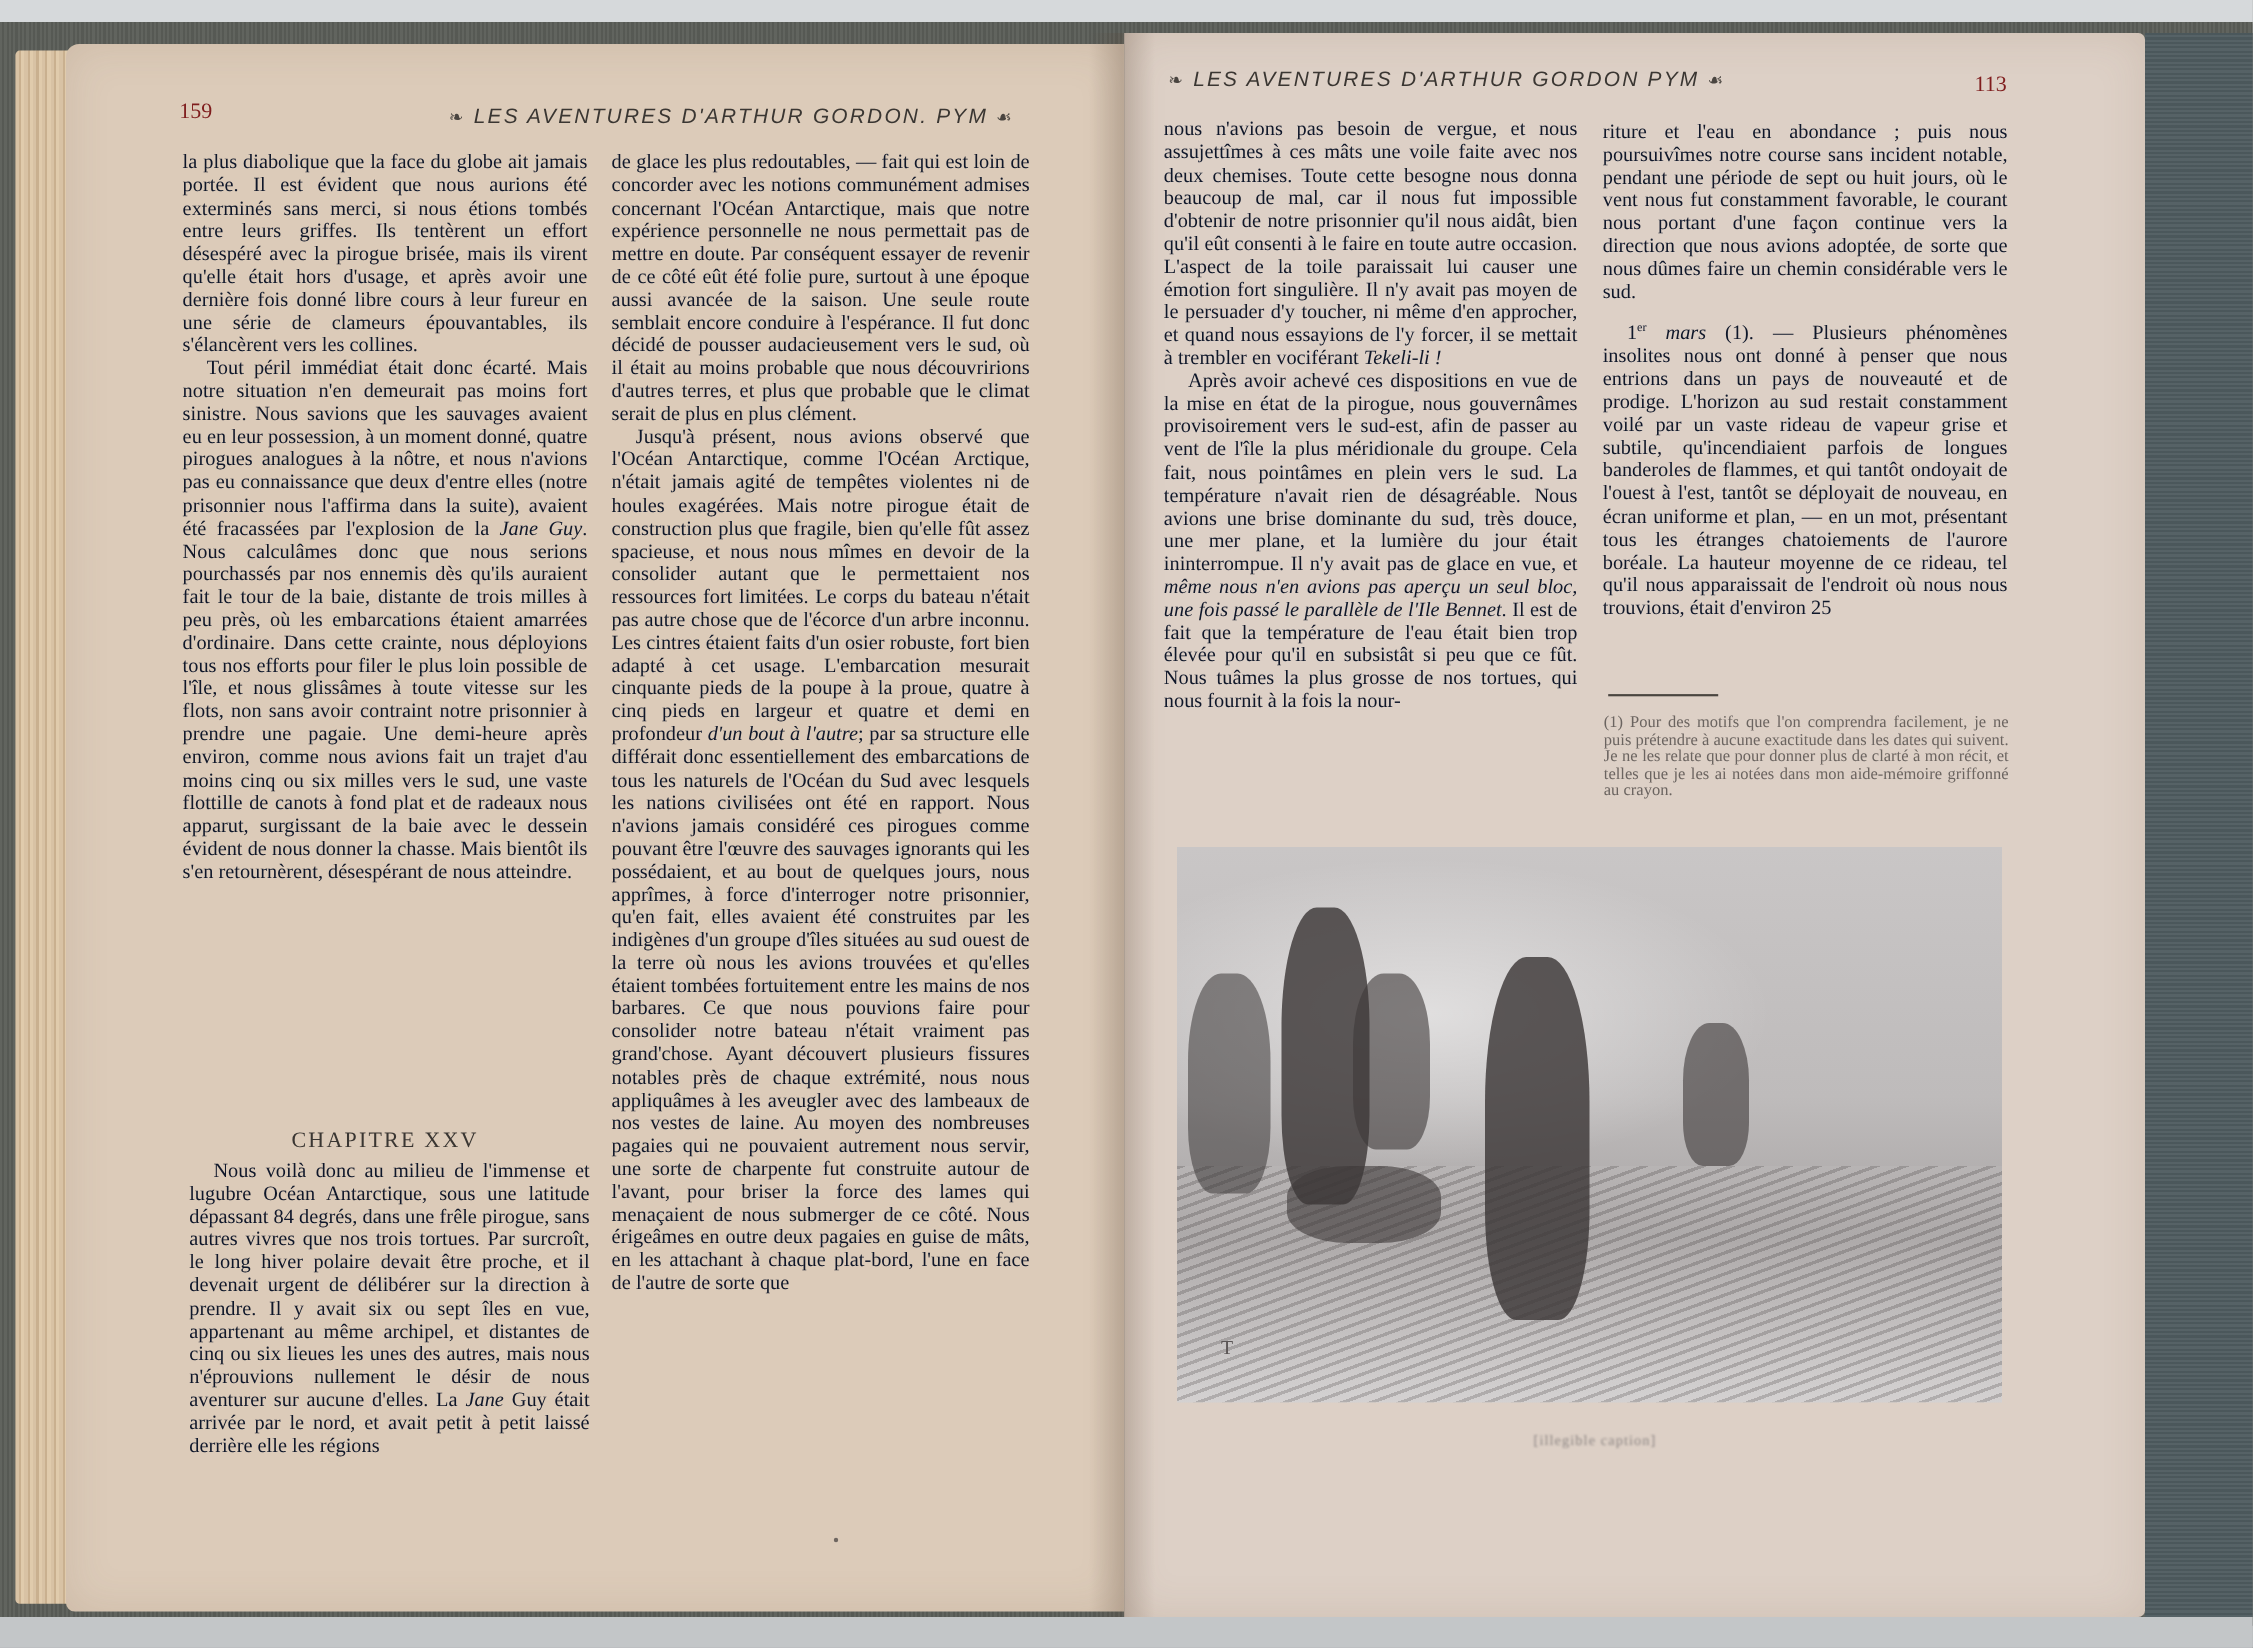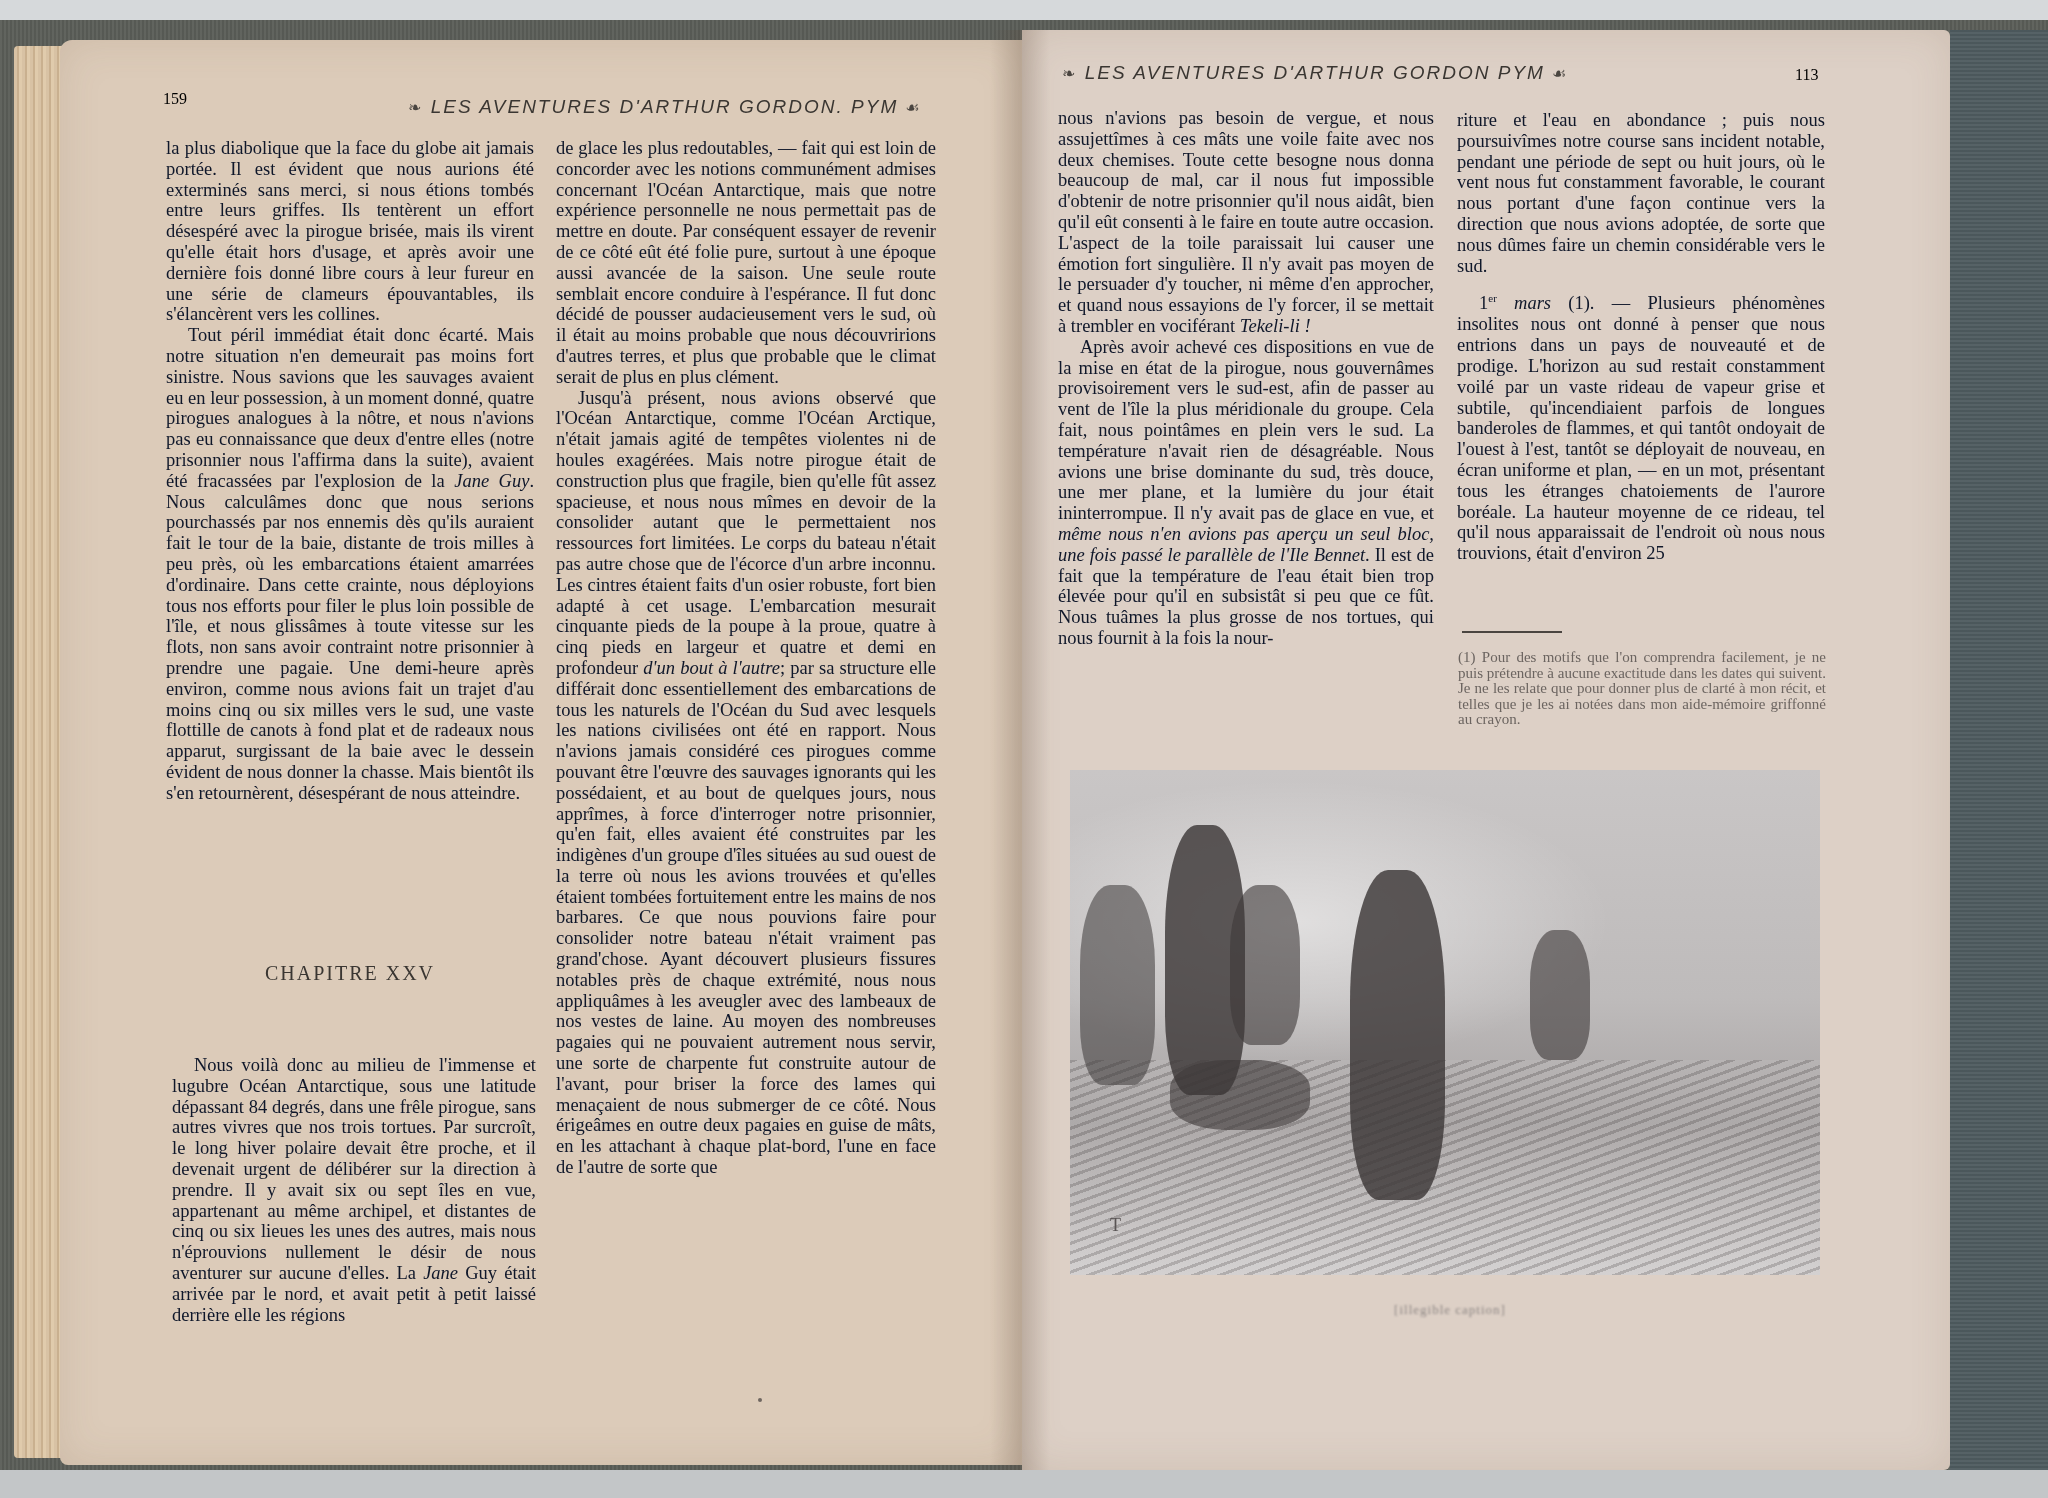--- a/index.html
+++ b/index.html
@@ -33,21 +33,21 @@
     .page-right { left: 1022px; top: 30px; width: 928px; height: 1440px; background: #ddd0c6; border-radius: 0 6px 6px 0; }
     .gutter {
       position: absolute; left: 990px; top: 30px; width: 60px; height: 1440px;
       background: linear-gradient(90deg, rgba(0,0,0,0) 0%, rgba(90,70,55,0.22) 50%, rgba(0,0,0,0) 100%);
     }
     .running-head {
       position: absolute; font-style: italic; font-size: 19px; letter-spacing: 2px; color: #3a3632;
       font-family: "Liberation Sans", "DejaVu Sans", sans-serif;
       margin-top: 12px;
     }
-    .folio { position: absolute; font-size: 16px; color: #000000; }
+    .folio { position: absolute; font-size: 20px; color: #7f1d1d; }
     .fleuron { font-style: normal; font-size: 16px; color: #4a4540; }
     .col {
       position: absolute; font-size: 18.5px; line-height: 20.8px; color: #0f172a;
       text-align: justify; hyphens: manual;
     }
     .col p { margin: 0; text-indent: 22px; }
     .col p.noindent { text-indent: 0; }
     .col p + p { margin-top: 0; }
     .col .gap { height: 12px; }
     .chapter-title {
@@ -90,21 +90,21 @@
   <span class="fleuron">❧</span>
   <span>LES AVENTURES D'ARTHUR GORDON. PYM</span>
   <span class="fleuron">☙</span>
 </div>
 
 <div class="col" style="left:166px; top:138px; width:368px;">
   <p class="noindent">la plus diabolique que la face du globe ait jamais portée. Il est évident que nous aurions été exterminés sans merci, si nous étions tombés entre leurs griffes. Ils tentèrent un effort désespéré avec la pirogue brisée, mais ils virent qu'elle était hors d'usage, et après avoir une dernière fois donné libre cours à leur fureur en une série de clameurs épouvantables, ils s'élancèrent vers les collines.</p>
   <p><span>Tout péril immédiat était donc écarté. Mais notre situation n'en demeurait pas moins fort sinistre. Nous savions que les sauvages avaient eu en leur possession, à un moment donné, quatre pirogues analogues à la nôtre, et nous n'avions pas eu connaissance que deux d'entre elles (notre prisonnier nous l'affirma dans la suite), avaient été fracassées par l'explosion de la</span> <i>Jane Guy</i><span>. Nous calculâmes donc que nous serions pourchassés par nos ennemis dès qu'ils auraient fait le tour de la baie, distante de trois milles à peu près, où les embarcations étaient amarrées d'ordinaire. Dans cette crainte, nous déployions tous nos efforts pour filer le plus loin possible de l'île, et nous glissâmes à toute vitesse sur les flots, non sans avoir contraint notre prisonnier à prendre une pagaie. Une demi-heure après environ, comme nous avions fait un trajet d'au moins cinq ou six milles vers le sud, une vaste flottille de canots à fond plat et de radeaux nous apparut, surgissant de la baie avec le dessein évident de nous donner la chasse. Mais bientôt ils s'en retournèrent, désespérant de nous atteindre.</span></p>
 </div>
 
-<div class="chapter-title" style="left:166px; top:962px; width:368px;">CHAPITRE XXV</div>
+<div class="chapter-title" style="left:166px; top:1026px; width:368px;">CHAPITRE XXV</div>
 
 <div class="col" style="left:172px; top:1055px; width:364px;">
   <p><span>Nous voilà donc au milieu de l'immense et lugubre Océan Antarctique, sous une latitude dépassant 84 degrés, dans une frêle pirogue, sans autres vivres que nos trois tortues. Par surcroît, le long hiver polaire devait être proche, et il devenait urgent de délibérer sur la direction à prendre. Il y avait six ou sept îles en vue, appartenant au même archipel, et distantes de cinq ou six lieues les unes des autres, mais nous n'éprouvions nullement le désir de nous aventurer sur aucune d'elles. La</span> <i>Jane</i><span> Guy était arrivée par le nord, et avait petit à petit laissé derrière elle les régions</span></p>
 </div>
 
 <div class="col" style="left:556px; top:138px; width:380px;">
   <p class="noindent">de glace les plus redoutables, — fait qui est loin de concorder avec les notions communément admises concernant l'Océan Antarctique, mais que notre expérience personnelle ne nous permettait pas de mettre en doute. Par conséquent essayer de revenir de ce côté eût été folie pure, surtout à une époque aussi avancée de la saison. Une seule route semblait encore conduire à l'espérance. Il fut donc décidé de pousser audacieusement vers le sud, où il était au moins probable que nous découvririons d'autres terres, et plus que probable que le climat serait de plus en plus clément.</p>
   <p><span>Jusqu'à présent, nous avions observé que l'Océan Antarctique, comme l'Océan Arctique, n'était jamais agité de tempêtes violentes ni de houles exagérées. Mais notre pirogue était de construction plus que fragile, bien qu'elle fût assez spacieuse, et nous nous mîmes en devoir de la consolider autant que le permettaient nos ressources fort limitées. Le corps du bateau n'était pas autre chose que de l'écorce d'un arbre inconnu. Les cintres étaient faits d'un osier robuste, fort bien adapté à cet usage. L'embarcation mesurait cinquante pieds de la poupe à la proue, quatre à cinq pieds en largeur et quatre et demi en profondeur</span> <i>d'un bout à l'autre</i><span>; par sa structure elle différait donc essentiellement des embarcations de tous les naturels de l'Océan du Sud avec lesquels les nations civilisées ont été en rapport. Nous n'avions jamais considéré ces pirogues comme pouvant être l'œuvre des sauvages ignorants qui les possédaient, et au bout de quelques jours, nous apprîmes, à force d'interroger notre prisonnier, qu'en fait, elles avaient été construites par les indigènes d'un groupe d'îles situées au sud ouest de la terre où nous les avions trouvées et qu'elles étaient tombées fortuitement entre les mains de nos barbares. Ce que nous pouvions faire pour consolider notre bateau n'était vraiment pas grand'chose. Ayant découvert plusieurs fissures notables près de chaque extrémité, nous nous appliquâmes à les aveugler avec des lambeaux de nos vestes de laine. Au moyen des nombreuses pagaies qui ne pouvaient autrement nous servir, une sorte de charpente fut construite autour de l'avant, pour briser la force des lames qui menaçaient de nous submerger de ce côté. Nous érigeâmes en outre deux pagaies en guise de mâts, en les attachant à chaque plat-bord, l'une en face de l'autre de sorte que</span></p>
 </div>
 

